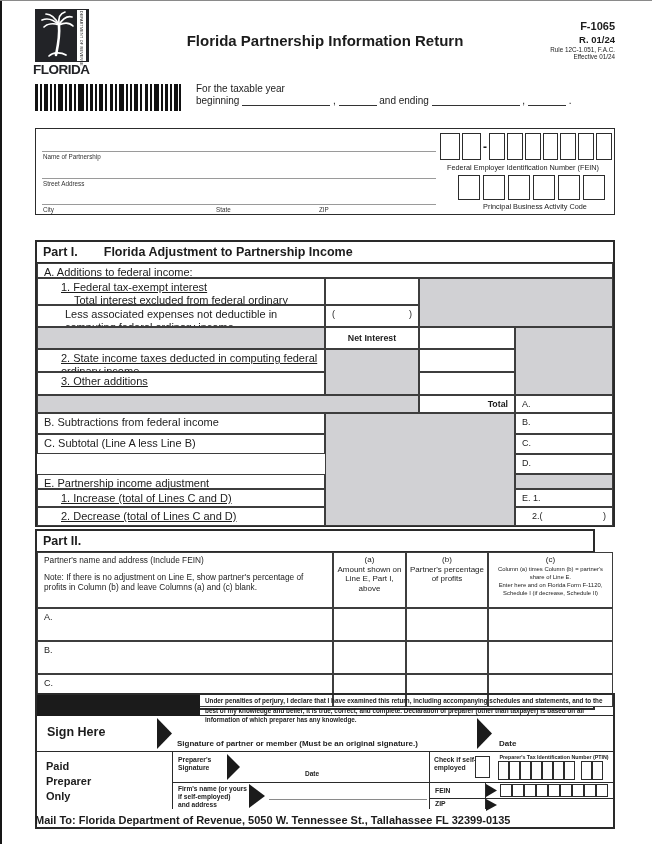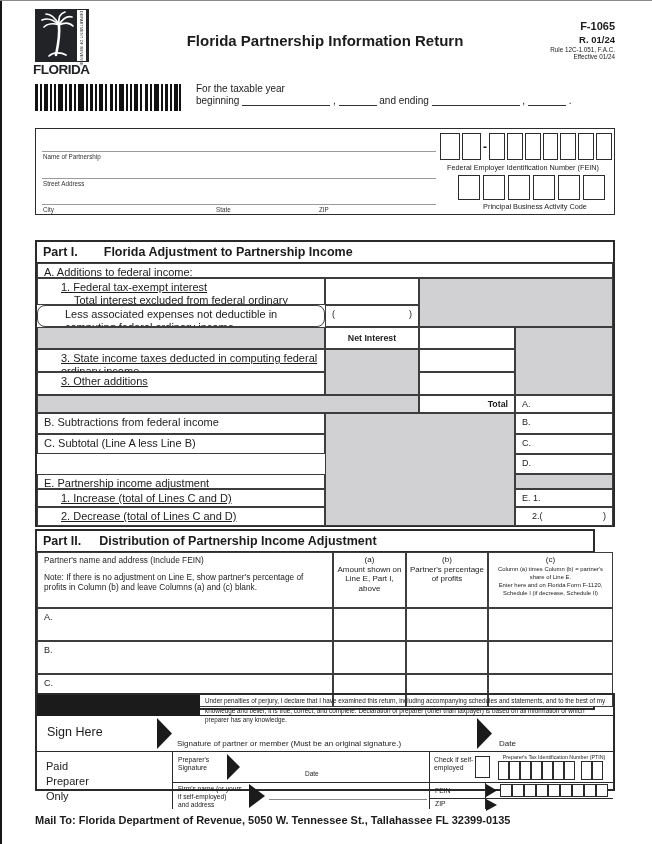--- a/index.html
+++ b/index.html
@@ -55,21 +55,21 @@
   .rt { display:flex; align-items:center; justify-content:flex-end; padding-right:6px; }
 
   #part2 { left:35px; top:509px; width:560px; height:181px; position:absolute; }
   .p2grid { display:grid; grid-template-columns:296px 73px 82px 125px; grid-template-rows:56px 33px 33px 33px; }
   .p2h { font-size:8.3px; padding:3px 6px; }
   .p2h .note { margin-top:7px; }
   .colh { text-align:center; font-size:8px; line-height:1.2; padding-top:2px; }
   .colc { font-size:5.9px; line-height:1.35; padding:2px 2px; }
 
   
-  #sig { left:35px; top:693px; width:580px; height:98px; position:absolute; border:2px solid #2a2a2a; box-sizing:border-box; }
+  #sig { left:35px; top:693px; width:580px; height:136px; position:absolute; border:2px solid #2a2a2a; box-sizing:border-box;font-weight:bold; }
   .blackbar { position:absolute; left:0; top:0; width:163px; height:21px; background:#1b1b1b; }
   .perjury { position:absolute; left:163px; top:0; width:413px; height:21px; font-size:6.35px; line-height:1.5;
     padding:1px 5px; box-sizing:border-box; border-bottom:1.4px solid #2a2a2a; }
   .hline { position:absolute; background:#2a2a2a; }
   .vline { position:absolute; background:#2a2a2a; }
   .arrow { position:absolute; background:#1b1b1b; clip-path:polygon(0 0,100% 50%,0 100%); }
   .smallcap { position:absolute; font-size:6.8px; line-height:1.25; color:#222; }
   .sigrow-label { position:absolute; font-size:12.5px; }
   .mailto { left:35px; top:814px; width:580px; font-size:11px; font-weight:bold; }
 </style>
@@ -202,35 +202,35 @@
     <div class="p1grid">
       <div class="cell dtxt" style="grid-column:1/5; grid-row:1;">A.  Additions to federal income:</div>
 
       <div class="cell" style="grid-column:1; grid-row:2;">
         <div class="dtxt ind1">1.  Federal tax-exempt interest</div>
         <div class="ind2" style="padding-left:36px">Total interest excluded from federal ordinary income</div>
       </div>
       <div class="cell" style="grid-column:2; grid-row:2;"></div>
       <div class="gray" style="grid-column:3/5; grid-row:2/4;"></div>
 
-      <div class="cell" style="grid-column:1; grid-row:3;border-radius:8px;">
+      <div class="cell" style="grid-column:1; grid-row:3;">
         <div class="dtxt ind2">Less associated expenses not deductible in</div>
         <div style="padding-left:27px">computing federal ordinary income</div>
       </div>
       <div class="cell paren" style="grid-column:2; grid-row:3;">
         <span>(</span>
         <span>)</span>
       </div>
 
       <div class="gray" style="grid-column:1; grid-row:4;"></div>
       <div class="cell ctr b" style="grid-column:2; grid-row:4; font-size:8.8px;">Net Interest</div>
       <div class="cell" style="grid-column:3; grid-row:4;"></div>
       <div class="gray" style="grid-column:4; grid-row:4/7;"></div>
 
-      <div class="cell dtxt ind1" style="grid-column:1; grid-row:5;">3.  State income taxes deducted in computing federal ordinary income</div>
+      <div class="cell dtxt ind1" style="grid-column:1; grid-row:5;">2.  State income taxes deducted in computing federal ordinary income</div>
       <div class="gray" style="grid-column:2; grid-row:5/7;"></div>
       <div class="cell" style="grid-column:3; grid-row:5;"></div>
 
       <div class="cell dtxt ind1" style="grid-column:1; grid-row:6;">3.  Other additions</div>
       <div class="cell" style="grid-column:3; grid-row:6;"></div>
 
       <div class="gray" style="grid-column:1/3; grid-row:7;"></div>
       <div class="cell rt b" style="grid-column:3; grid-row:7; font-size:8.8px;">Total</div>
       <div class="cell codecell" style="grid-column:4; grid-row:7;">A.</div>
 
@@ -253,21 +253,20 @@
       <div class="cell" style="grid-column:4; grid-row:13; display:flex; justify-content:space-between; font-size:9px; padding:3px 6px 0 16px;">
         <span>2.(</span>
         <span>)</span>
       </div>
     </div>
   </div>
 
   <div id="part2" class="partbox">
     <div class="parthead">
       <span class="pl" style="padding-right:18px">Part II.</span>
-      <span>Distribution of Partnership Income Adjustment</span>
     </div>
     <div class="p2grid">
       <div class="cell p2h" style="grid-column:1; grid-row:1;">
         <div>Partner's name and address (Include FEIN)</div>
         <div class="note">Note: If there is no adjustment on Line E, show partner's percentage of profits in Column (b) and leave Columns (a) and (c) blank.</div>
       </div>
       <div class="cell colh" style="grid-column:2; grid-row:1;">
         <div>(a)</div>
         <div>Amount shown on Line E, Part I, above</div>
       </div>

